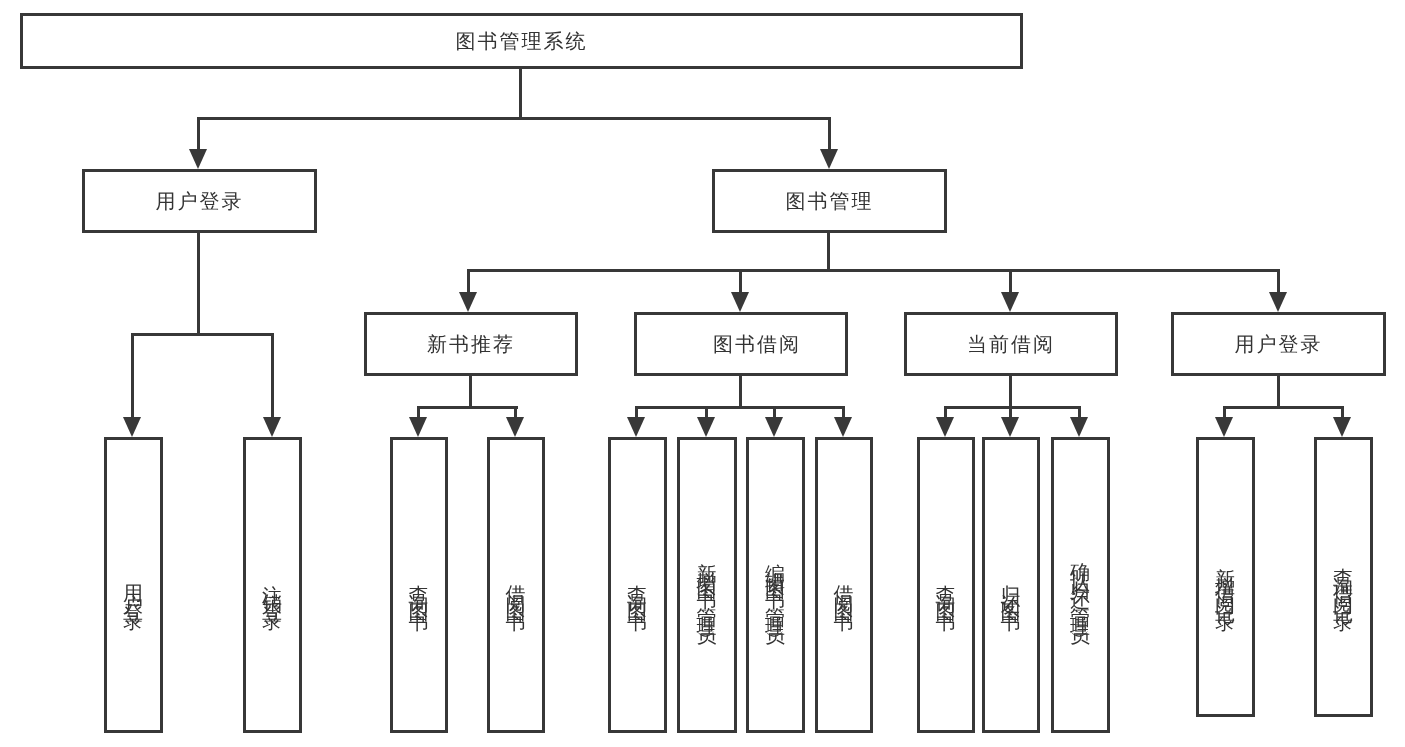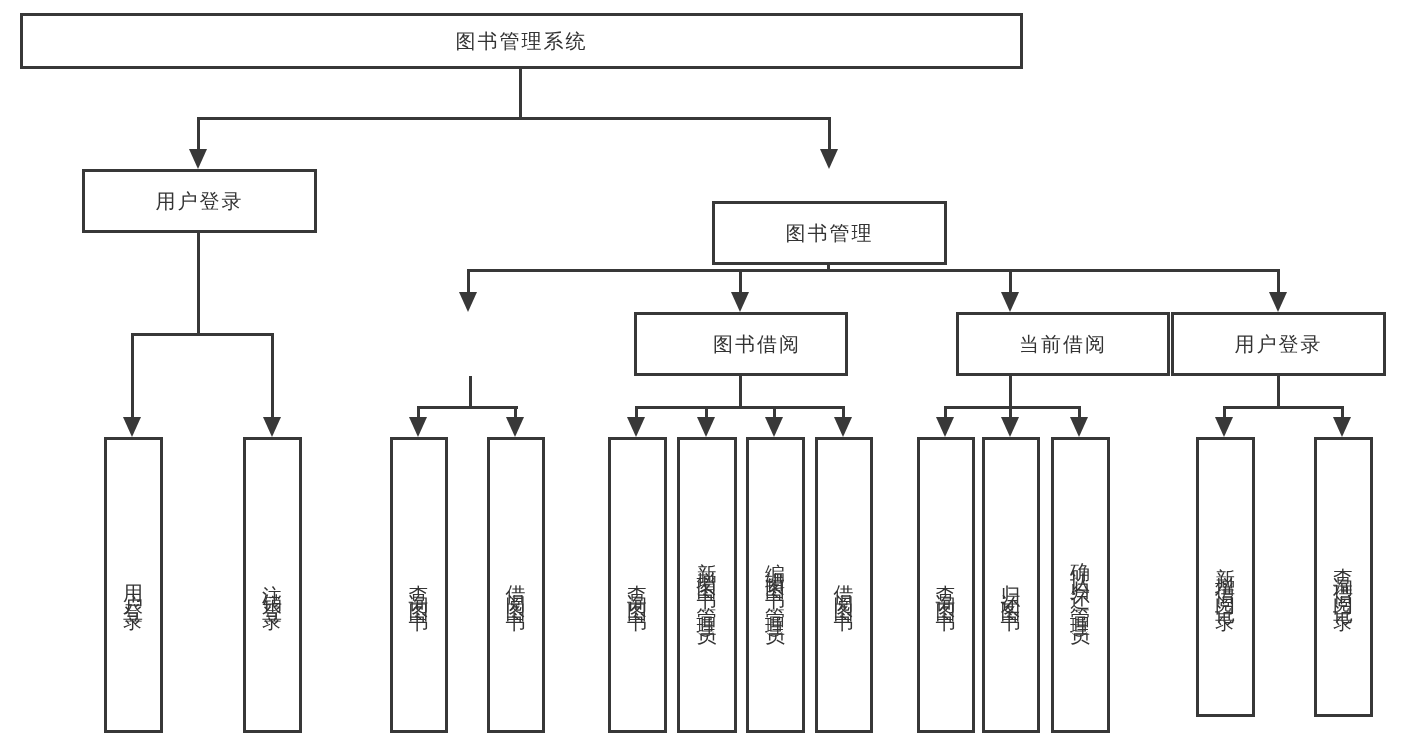--- a/index.html
+++ b/index.html
@@ -43,42 +43,43 @@
   <div class="node" style="left:20px;top:13px;width:1003px;height:56px;">图书管理系统</div>
 
   <div class="v-line" style="left:519px;top:69px;height:48px;"></div>
   <div class="h-line" style="left:197px;top:117px;width:634px;"></div>
   <div class="v-line" style="left:197px;top:117px;height:34px;"></div>
   <div class="arrow" style="left:189px;top:149px;"></div>
   <div class="v-line" style="left:828px;top:117px;height:34px;"></div>
   <div class="arrow" style="left:820px;top:149px;"></div>
 
   <div class="node" style="left:82px;top:169px;width:235px;height:64px;">用户登录</div>
-  <div class="node" style="left:712px;top:169px;width:235px;height:64px;margin-top:32px;">图书管理</div>
+  <div class="node" style="left:712px;top:169px;width:235px;height:64px;">图书管理</div>
 
   <div class="v-line" style="left:197px;top:233px;height:103px;"></div>
   <div class="h-line" style="left:131px;top:333px;width:143px;"></div>
   <div class="v-line" style="left:131px;top:333px;height:86px;"></div>
   <div class="arrow" style="left:123px;top:417px;"></div>
   <div class="v-line" style="left:271px;top:333px;height:86px;"></div>
   <div class="arrow" style="left:263px;top:417px;"></div>
 
   <div class="v-line" style="left:827px;top:233px;height:38px;"></div>
   <div class="h-line" style="left:467px;top:269px;width:813px;"></div>
   <div class="v-line" style="left:467px;top:269px;height:24px;"></div>
   <div class="arrow" style="left:459px;top:292px;"></div>
   <div class="v-line" style="left:739px;top:269px;height:24px;"></div>
   <div class="arrow" style="left:731px;top:292px;"></div>
   <div class="v-line" style="left:1009px;top:269px;height:24px;"></div>
   <div class="arrow" style="left:1001px;top:292px;"></div>
   <div class="v-line" style="left:1277px;top:269px;height:24px;"></div>
   <div class="arrow" style="left:1269px;top:292px;"></div>
 
+  <div class="node" style="left:364px;top:312px;width:214px;height:64px;">新书推荐</div>
   <div class="node" style="left:634px;top:312px;width:214px;height:64px;padding-left:32px;">图书借阅</div>
-  <div class="node" style="left:956px;top:312px;width:214px;height:64px;text-align:right;">当前借阅</div>
+  <div class="node" style="left:904px;top:312px;width:214px;height:64px;text-align:right;">当前借阅</div>
   <div class="node" style="left:1171px;top:312px;width:215px;height:64px;">用户登录</div>
 
   <div class="v-line" style="left:469px;top:376px;height:33px;"></div>
   <div class="h-line" style="left:417px;top:406px;width:101px;"></div>
   <div class="v-line" style="left:417px;top:406px;height:13px;"></div>
   <div class="arrow" style="left:409px;top:417px;"></div>
   <div class="v-line" style="left:514px;top:406px;height:13px;"></div>
   <div class="arrow" style="left:506px;top:417px;"></div>
 
   <div class="v-line" style="left:739px;top:376px;height:33px;"></div>

